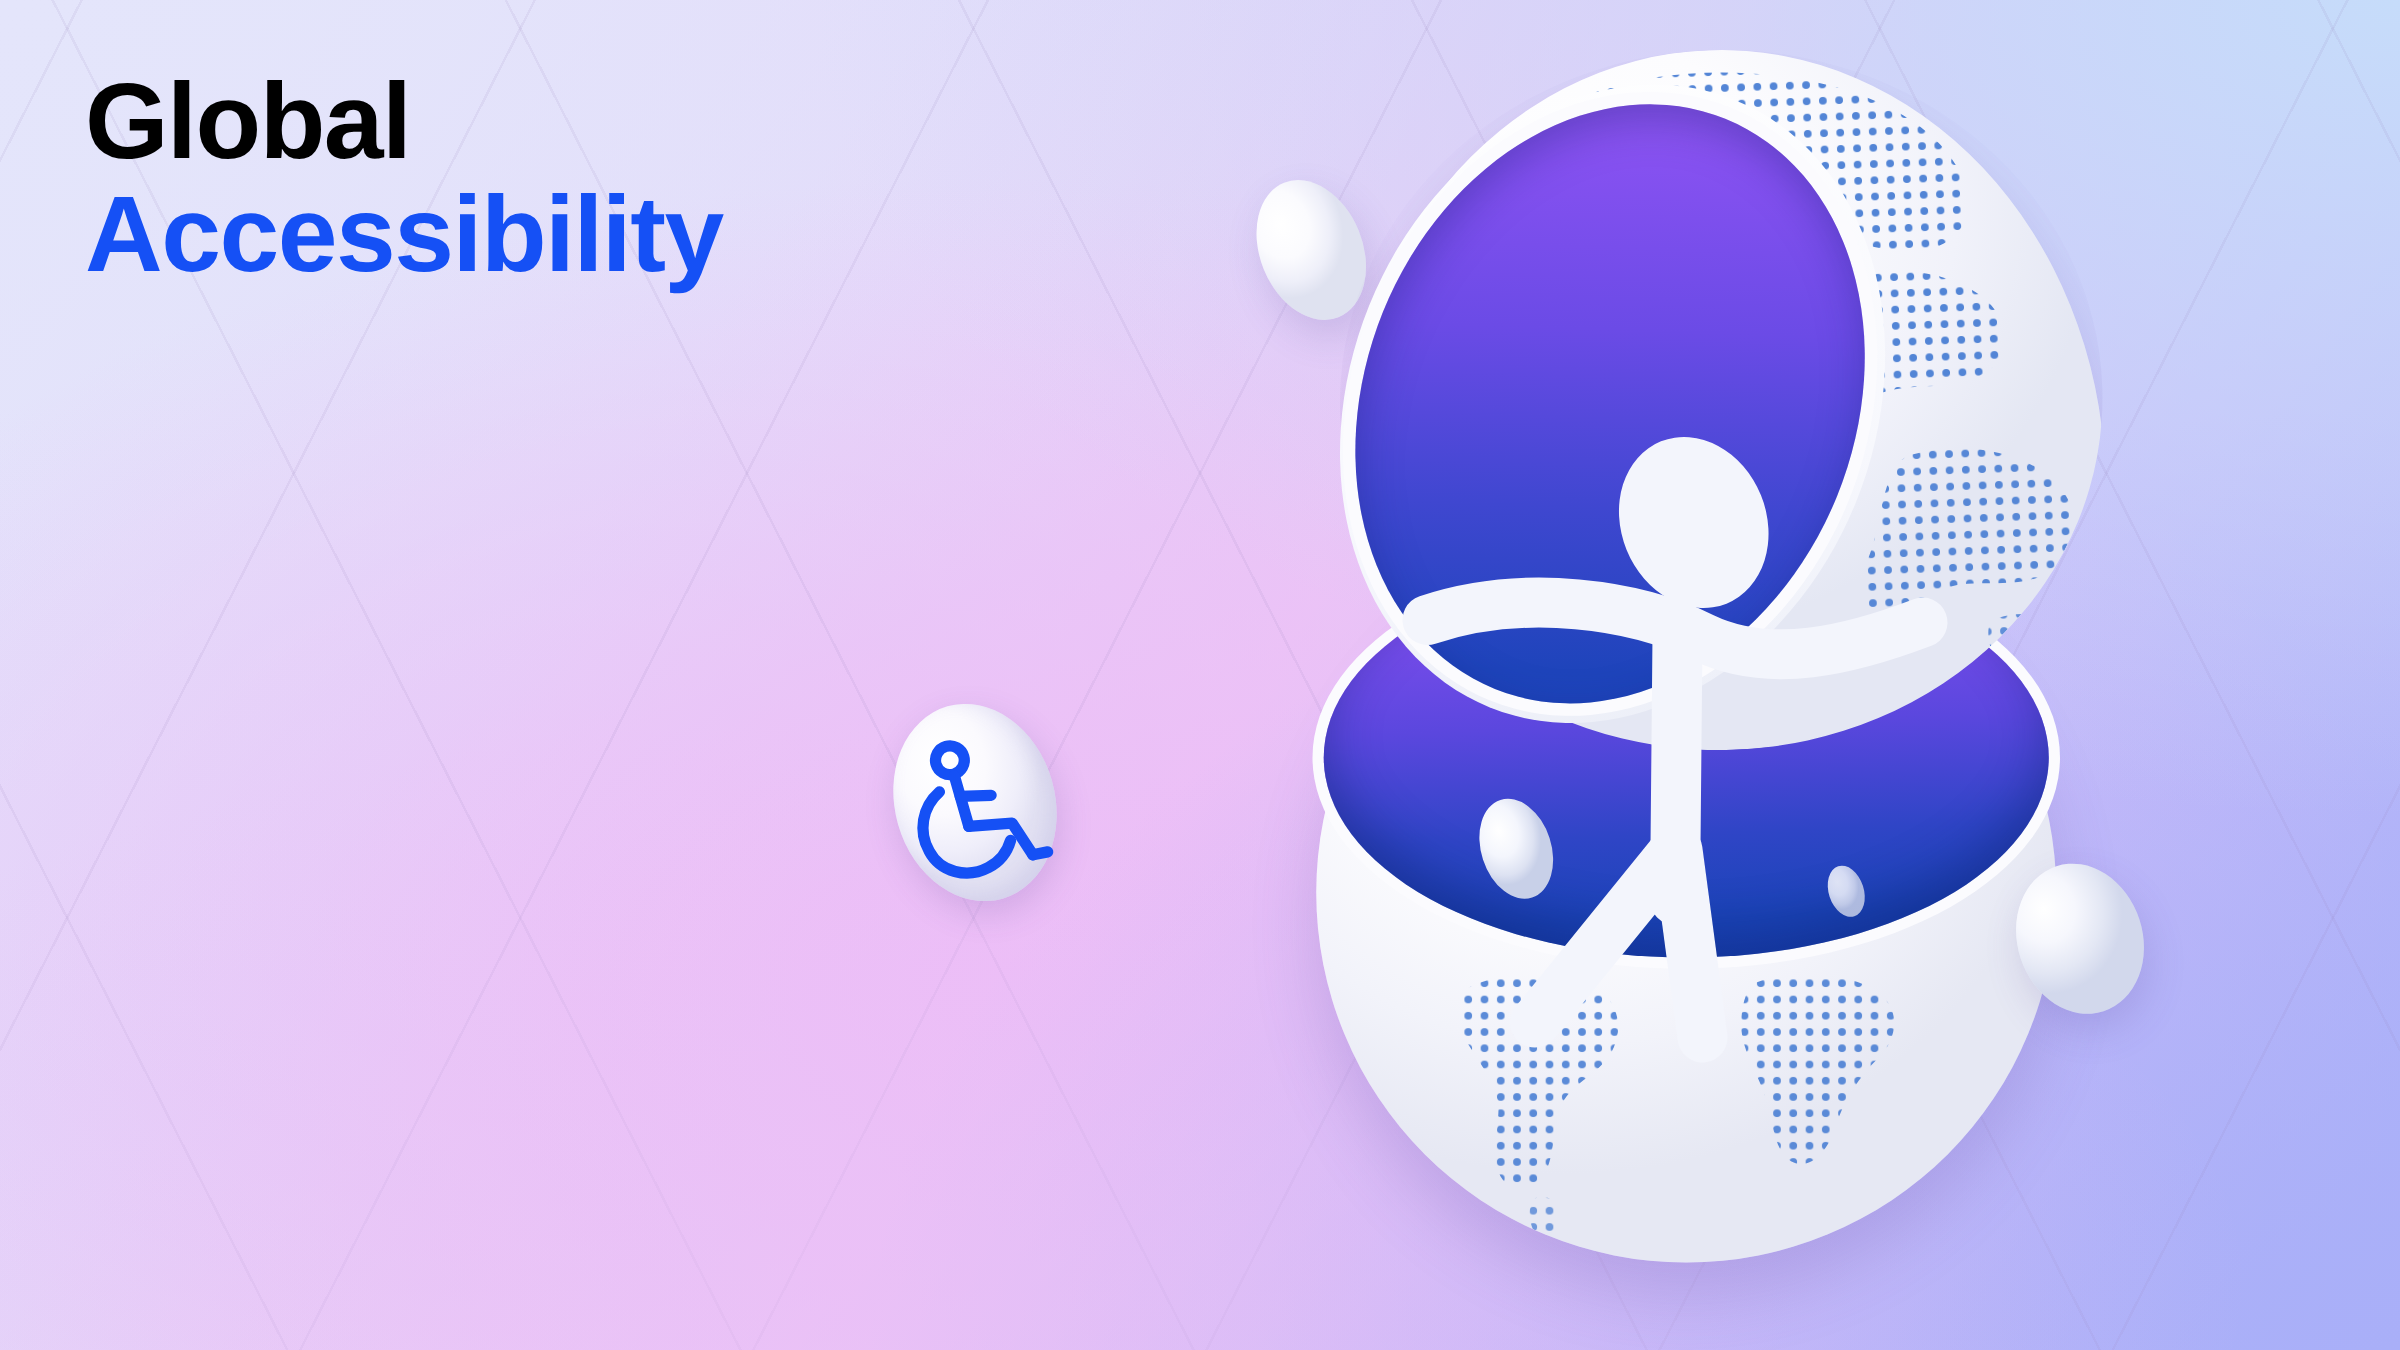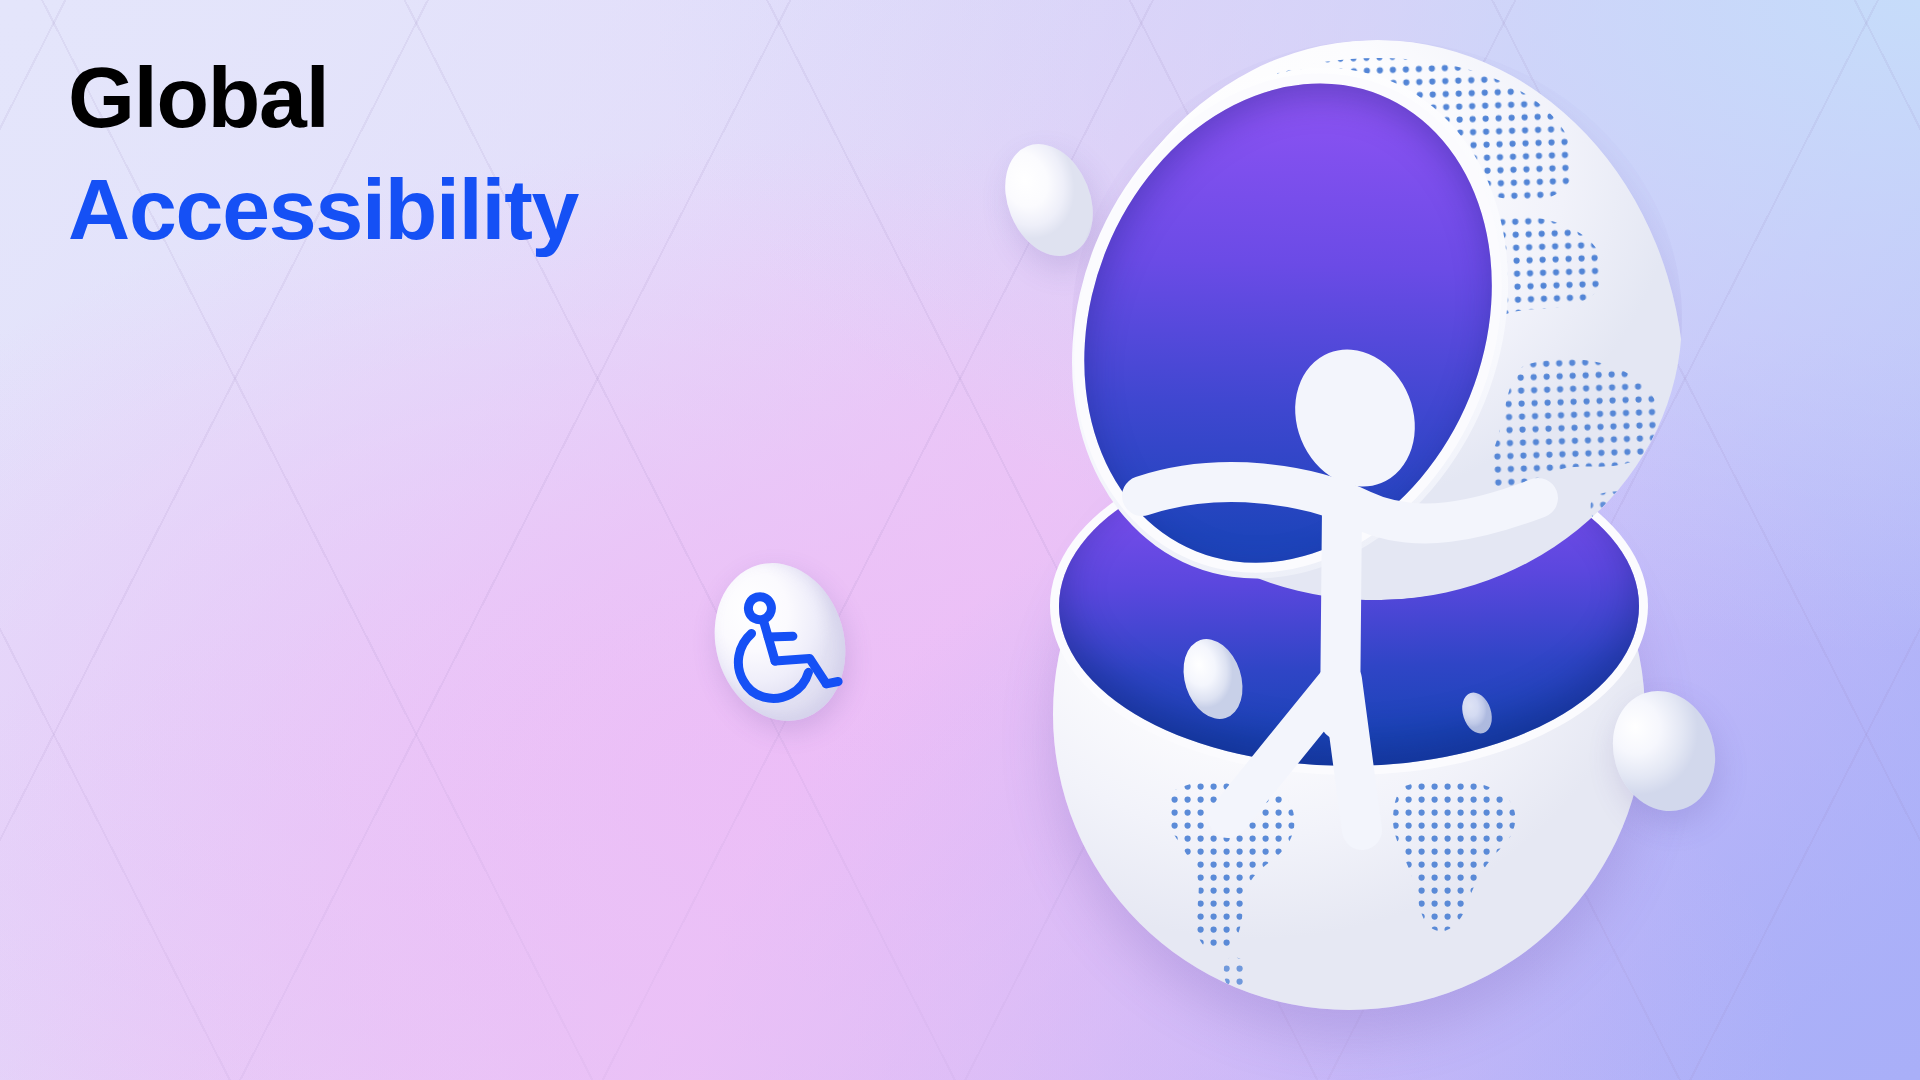--- a/index.html
+++ b/index.html
@@ -52,21 +52,21 @@
     line-height: 1.06;
     letter-spacing: -1.2px;
   }
   .hl-line {
     display: block;
     font-size: 86px;
     font-weight: 700;
     white-space: nowrap;
   }
   .hl-dark  { color: #000000; }
-  .hl-blue  { color: #1550F5; margin-top: 21px; }
+  .hl-blue  { color: #1550F5; }
 
   
   #a11y-badge {
     position: absolute;
     left: 716px;
     top: 562px;
     width: 128px;
     height: 160px;
     transform: rotate(-16deg);
   }

